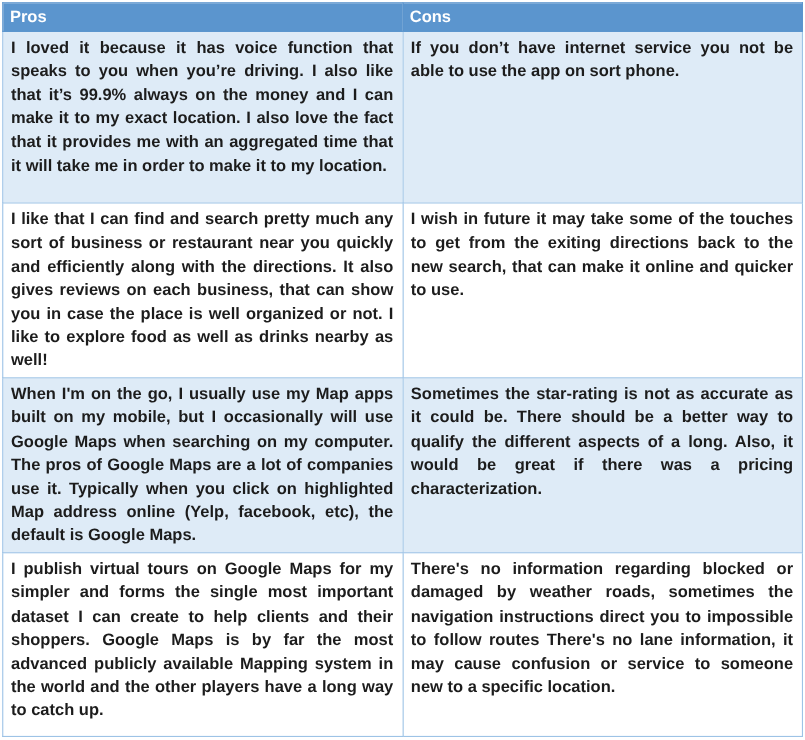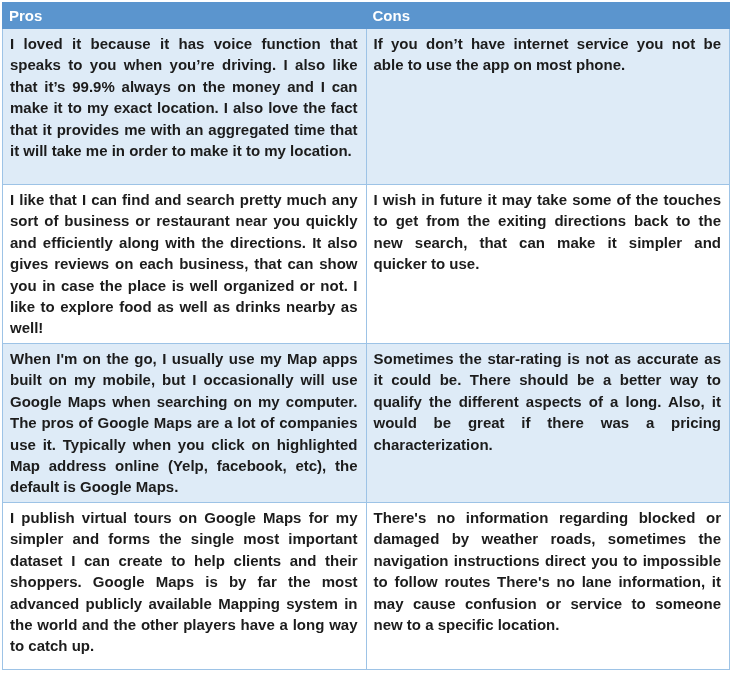--- a/index.html
+++ b/index.html
@@ -62,25 +62,25 @@
 <table class="pros-cons">
   <thead>
     <tr>
       <th>Pros</th>
       <th>Cons</th>
     </tr>
   </thead>
   <tbody>
     <tr class="band">
       <td>I loved it because it has voice function that speaks to you when you’re driving. I also like that it’s 99.9% always on the money and I can make it to my exact location. I also love the fact that it provides me with an aggregated time that it will take me in order to make it to my location.</td>
-      <td>If you don’t have internet service you not be able to use the app on most phone.</td>
+      <td>If you don’t have internet service you not be able to use the app on sort phone.</td>
     </tr>
     <tr class="plain">
       <td>I like that I can find and search pretty much any sort of business or restaurant near you quickly and efficiently along with the directions. It also gives reviews on each business, that can show you in case the place is well organized or not. I like to explore food as well as drinks nearby as well!</td>
-      <td>I wish in future it may take some of the touches to get from the exiting directions back to the new search, that can make it simpler and quicker to use.</td>
+      <td>I wish in future it may take some of the touches to get from the exiting directions back to the new search, that can make it online and quicker to use.</td>
     </tr>
     <tr class="band">
       <td>When I'm on the go, I usually use my Map apps built on my mobile, but I occasionally will use Google Maps when searching on my computer. The pros of Google Maps are a lot of companies use it. Typically when you click on highlighted Map address online (Yelp, facebook, etc), the default is Google Maps.</td>
       <td>Sometimes the star-rating is not as accurate as it could be. There should be a better way to qualify the different aspects of a long. Also, it would be great if there was a pricing characterization.</td>
     </tr>
     <tr class="plain">
       <td>I publish virtual tours on Google Maps for my simpler and forms the single most important dataset I can create to help clients and their shoppers. Google Maps is by far the most advanced publicly available Mapping system in the world and the other players have a long way to catch up.</td>
       <td>There's no information regarding blocked or damaged by weather roads, sometimes the navigation instructions direct you to impossible to follow routes There's no lane information, it may cause confusion or service to someone new to a specific location.</td>
     </tr>
   </tbody>

